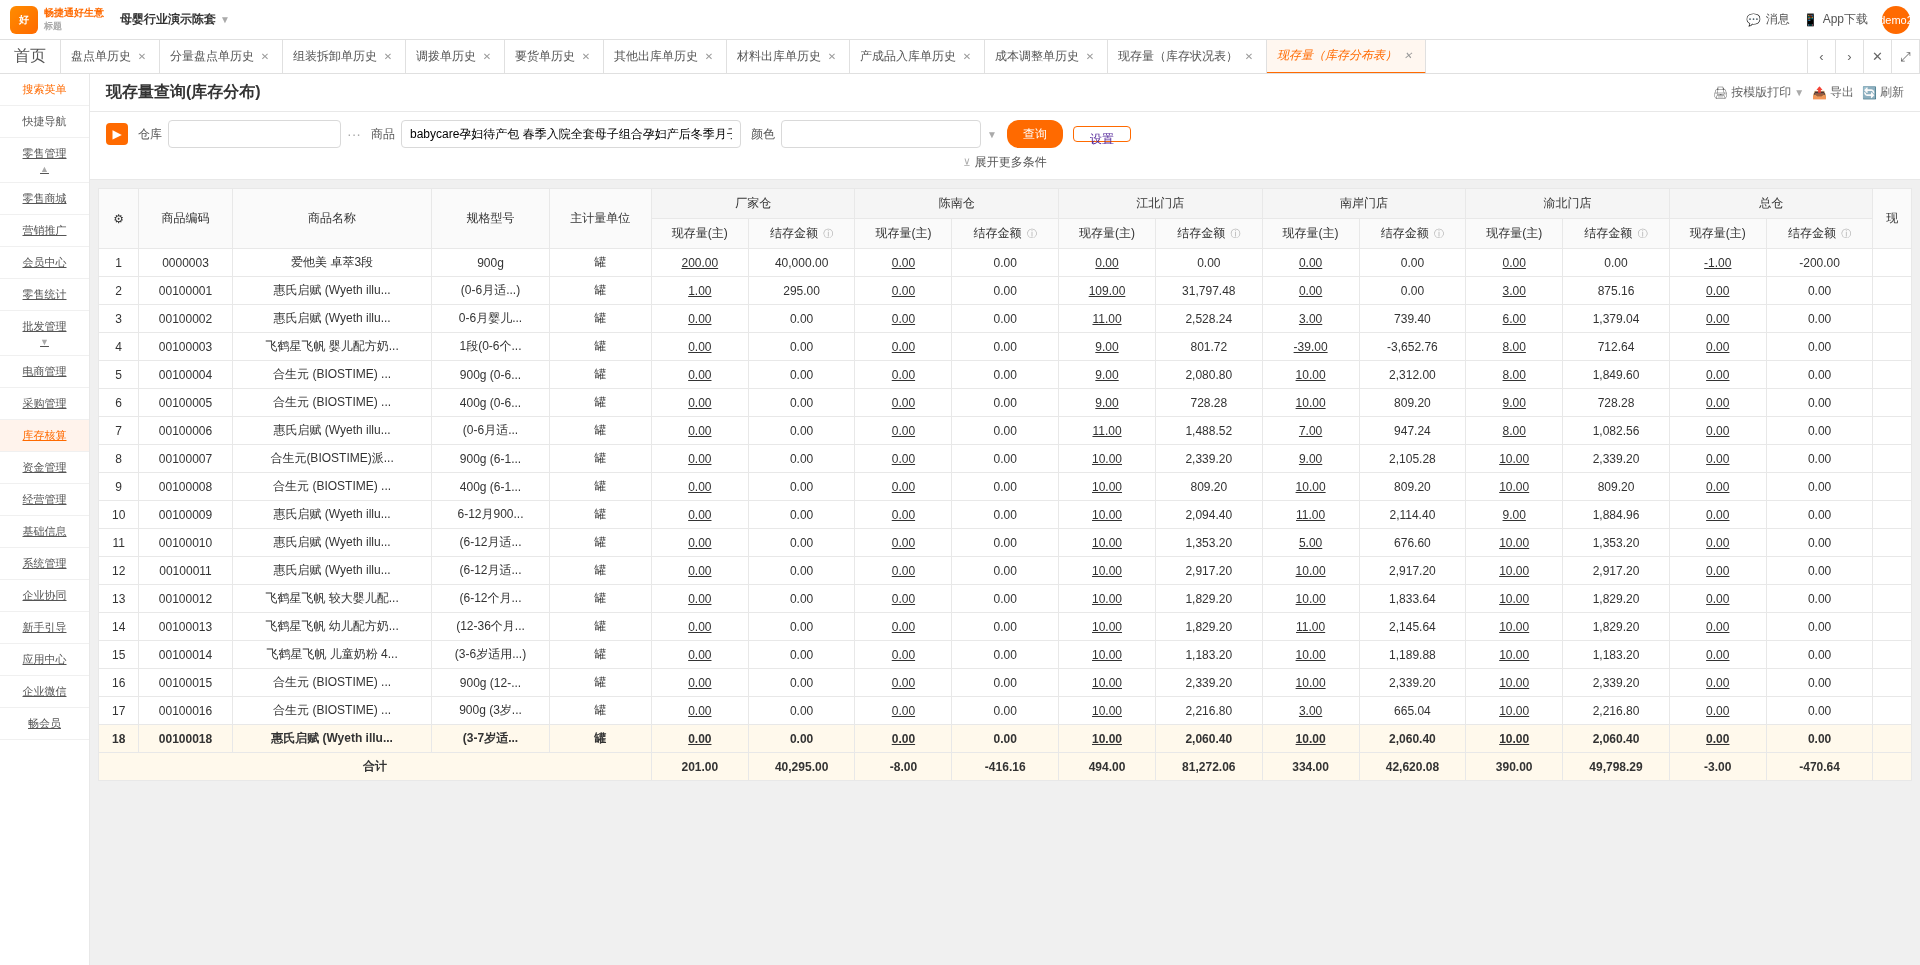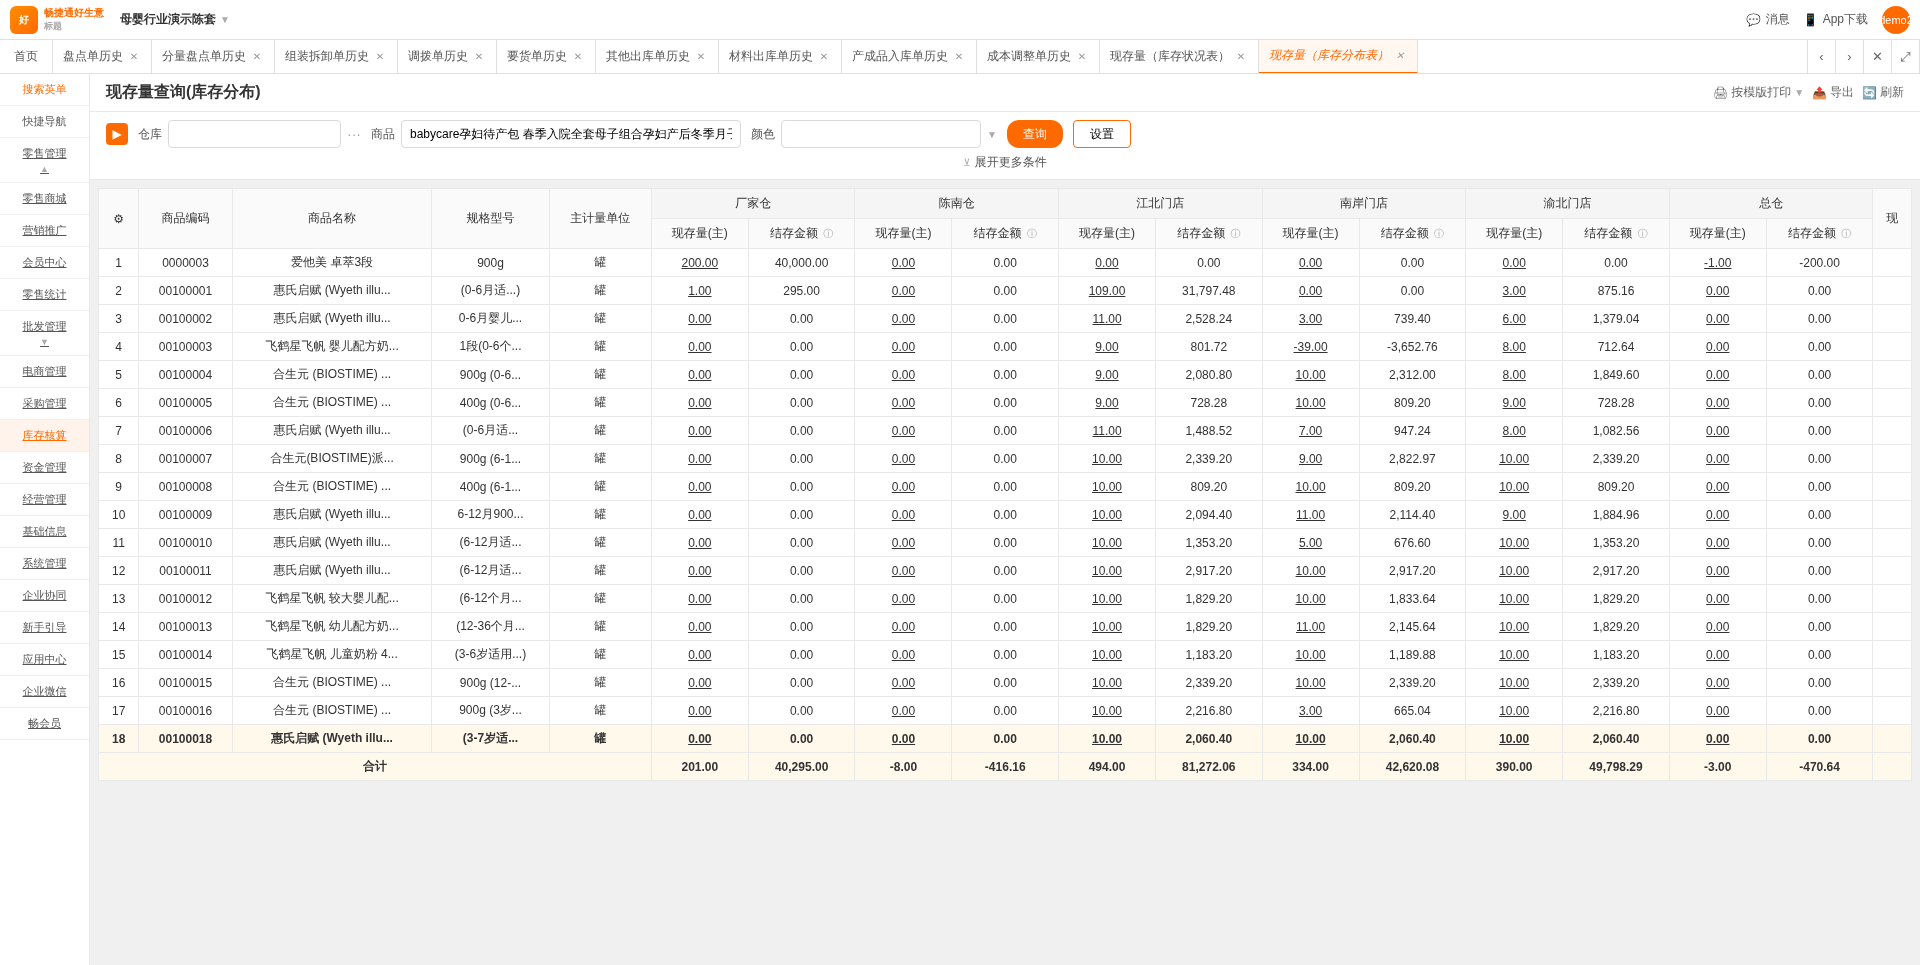--- a/index.html
+++ b/index.html
@@ -52,21 +52,21 @@
       border-bottom: 1px solid #e0e0e0;
       display: flex;
       align-items: center;
       overflow: hidden;
       padding-left: 0;
     }
     .tab-home {
       padding: 0 14px;
       height: 34px;
       display: flex; align-items: center;
-      color: #555; font-size: 12px;
+      color: #555; font-size: 16px;
       border-right: 1px solid #e0e0e0;
       cursor: pointer;
       white-space: nowrap;
     }
     .tab-item {
       padding: 0 10px;
       height: 34px;
       display: flex; align-items: center; gap: 4px;
       color: #555; font-size: 12px;
       border-right: 1px solid #e0e0e0;
@@ -214,27 +214,27 @@
       color: #fff;
       border: none;
       border-radius: 12px;
       padding: 4px 16px;
       font-size: 12px;
       cursor: pointer;
       height: 28px;
     }
     .btn-settings {
       background: #fff;
-      color: #000000;
+      color: #4c1d95;
       border: 1px solid #ff6a00;
       border-radius: 4px;
       padding: 4px 16px;
       font-size: 12px;
       cursor: pointer;
-      height: 28px;
+      height: 16px;
     }
 
     
     .table-container {
       flex: 1;
       overflow: auto;
       padding: 8px;
     }
     .data-table {
       width: 100%;
@@ -626,21 +626,21 @@
               <td>合生元(BIOSTIME)派...</td>
               <td>900g (6-1...</td>
               <td>罐</td>
               <td class="text-blue">0.00</td>
               <td>0.00</td>
               <td class="text-blue">0.00</td>
               <td>0.00</td>
               <td class="text-blue">10.00</td>
               <td>2,339.20</td>
               <td class="text-blue">9.00</td>
-              <td>2,822.97</td>
+              <td>2,105.28</td>
               <td class="text-blue">10.00</td>
               <td>2,339.20</td>
               <td class="text-blue">0.00</td>
               <td>0.00</td>
               <td></td>
             </tr>
             <tr>
               <td>9</td>
               <td>00100008</td>
               <td>合生元 (BIOSTIME) ...</td>

